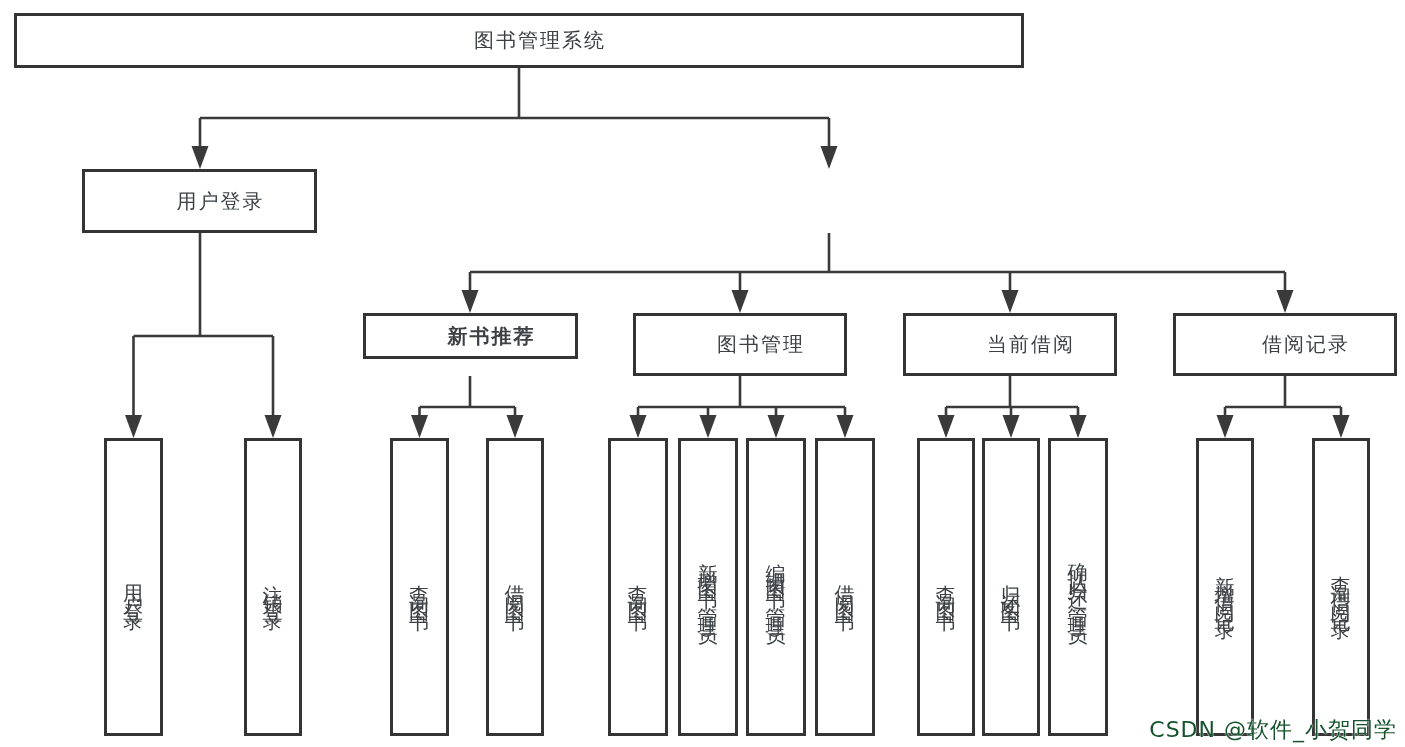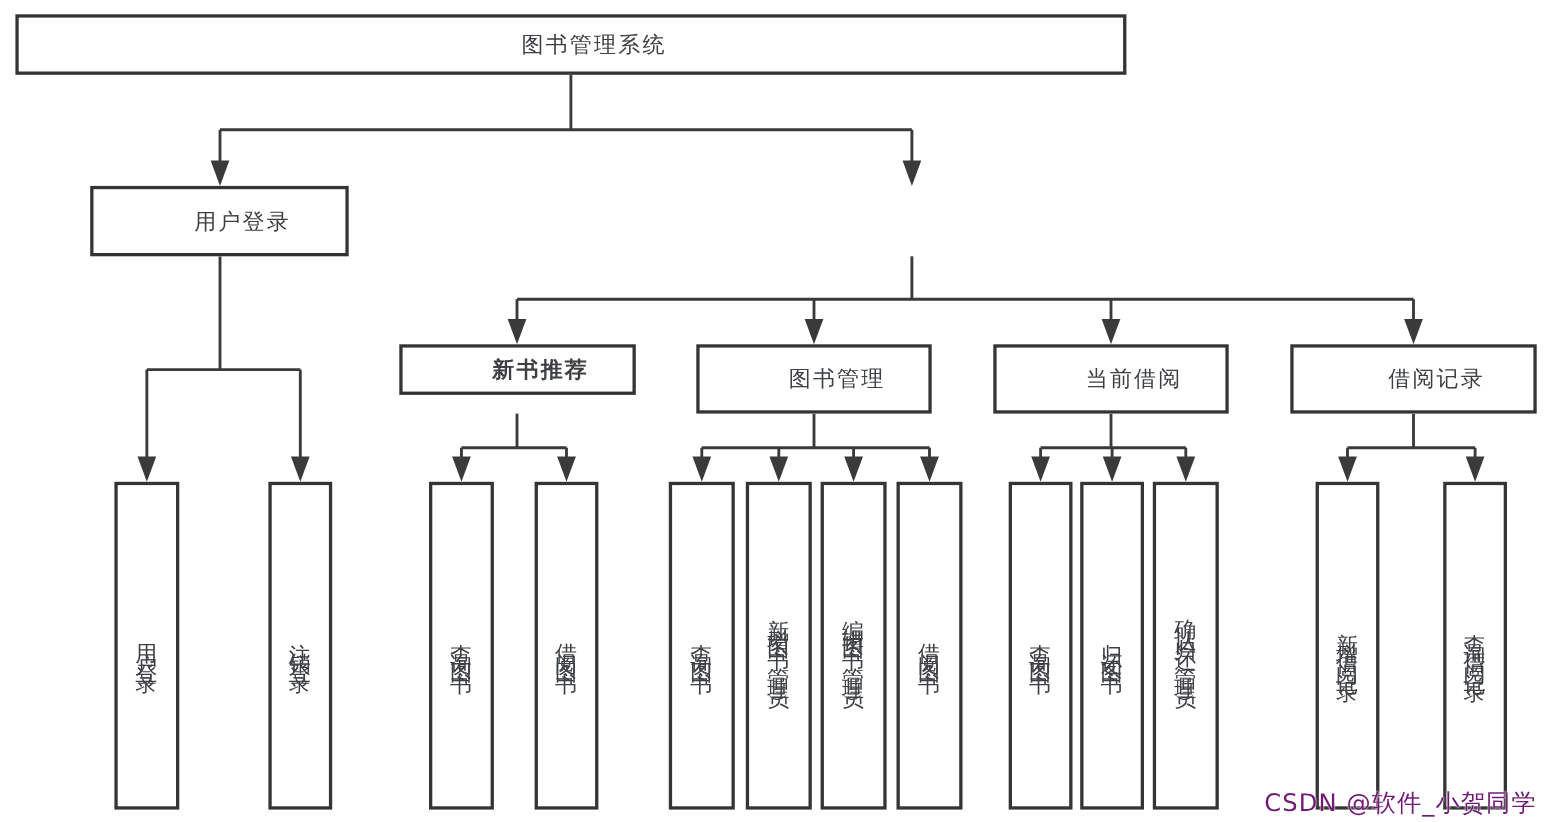--- a/index.html
+++ b/index.html
@@ -49,21 +49,21 @@
     font-size: 20px;
     color: #3c4043;
     letter-spacing: 9px;
     line-height: 1.1;
   }
   .watermark {
     position: absolute;
     right: 8px;
     bottom: 2px;
     font-size: 22px;
-    color: #701a75;
+    color: #14532d;
     letter-spacing: 1px;
     text-shadow: 0 0 2px #ffffff, 0 0 1px #ffffff;
     z-index: 5;
     white-space: nowrap;
   }
 </style>
 </head>
 <body>
 
 <div class="stage">

